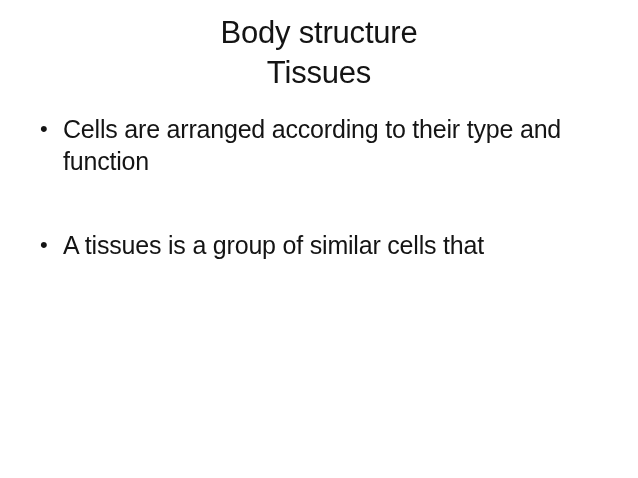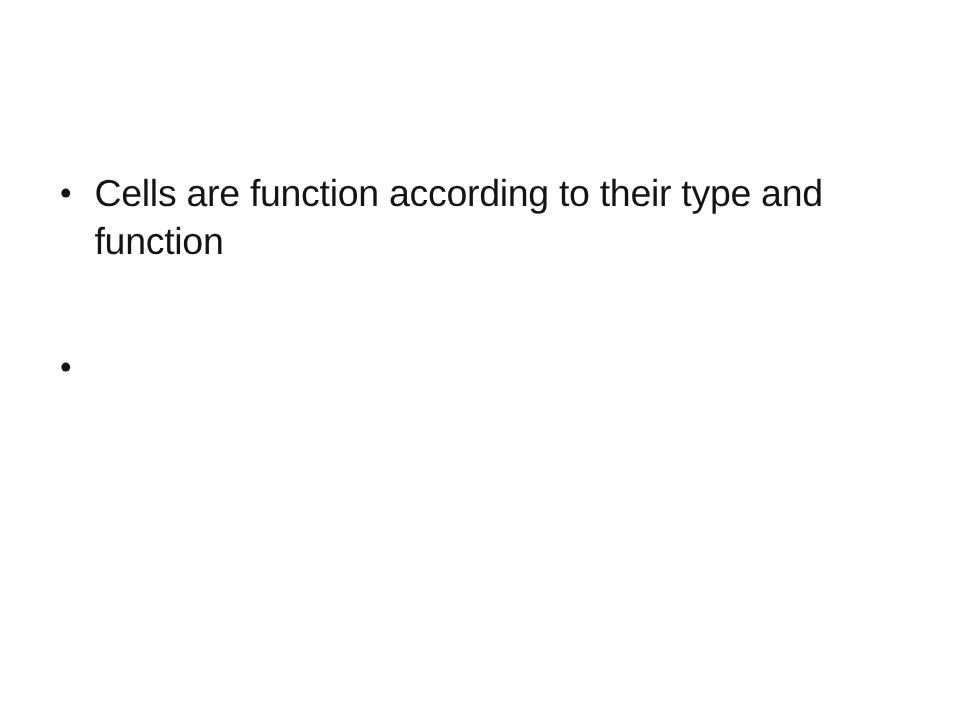--- a/index.html
+++ b/index.html
@@ -57,32 +57,37 @@
   }
   .bullet-text {
     flex: 1 1 auto;
   }
 </style>
 </head>
 <body>
 
 <div class="slide">
 
+  <h1 class="slide-title">
+    <div>Body structure</div>
+    <div>Tissues</div>
+  </h1>
 
   <ul class="bullet-list">
 
     <li class="bullet-item">
       <span class="bullet-dot">•</span>
       <span class="bullet-text">
-        <div>Cells are function according to their type and</div>
+        <div>Cells are arranged according to their type and</div>
         <div>function</div>
       </span>
     </li>
 
     <li class="bullet-item">
       <span class="bullet-dot">•</span>
       <span class="bullet-text">
+        <div>A tissues is a group of similar cells that</div>
       </span>
     </li>
 
   </ul>
 
 </div>
 
 </body></html>

